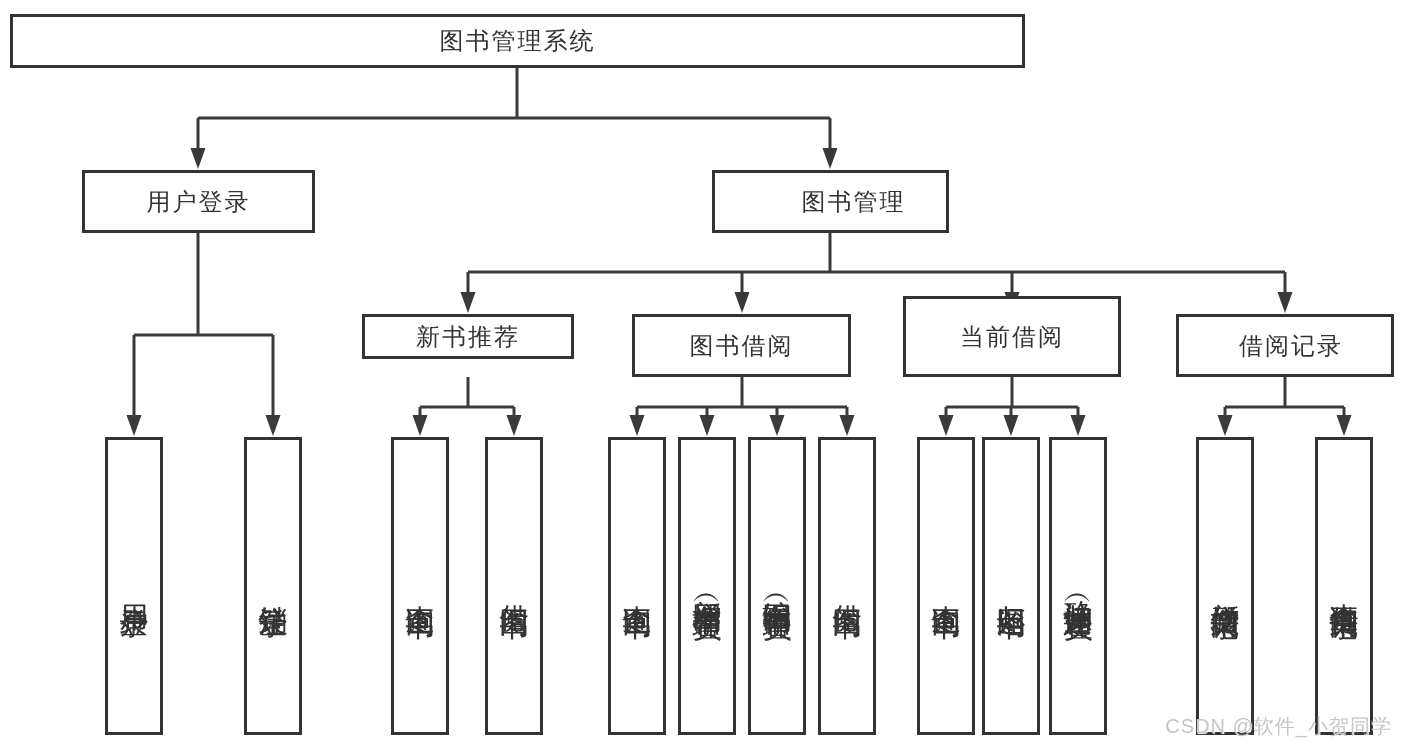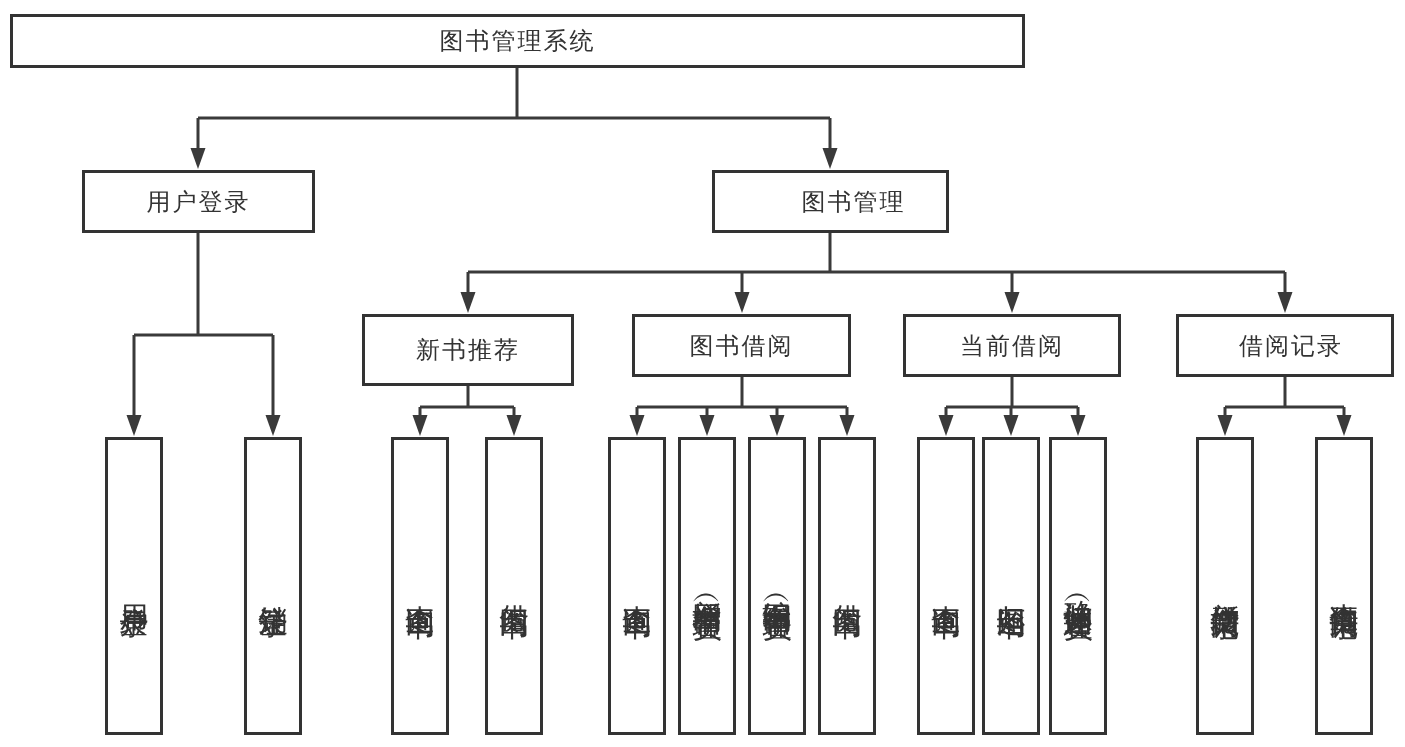--- a/index.html
+++ b/index.html
@@ -37,23 +37,23 @@
     text-orientation: mixed;
     font-size: 29px;
     line-height: 1;
     letter-spacing: 2px;
     color: #333333;
   }
   
   .n-root  { left: 10px;  top: 14px;  width: 1015px; height: 54px; text-align: right; }
   .n-login { left: 82px;  top: 170px; width: 233px;  height: 63px; }
   .n-mgmt  { left: 712px; top: 170px; width: 237px;  height: 63px; padding-left: 46px; }
-  .n-rec   { left: 362px; top: 314px; width: 212px;  height: 72px; }
+  .n-rec   { left: 362px; top: 314px; width: 212px;  height: 45px; }
   .n-bor   { left: 632px; top: 314px; width: 219px;  height: 63px; align-items: center; }
-  .n-cur   { left: 903px; top: 314px; width: 218px;  height: 63px; }
+  .n-cur   { left: 903px; top: 296px; width: 218px;  height: 81px; }
   .n-hist  { left: 1176px;top: 314px; width: 218px;  height: 63px; padding-left: 12px; }
   .leaf    { top: 437px; width: 58px; height: 298px; }
   .lf-1  { left: 105px; }
   .lf-2  { left: 244px; }
   .lf-3  { left: 391px; }
   .lf-4  { left: 485px; }
   .lf-5  { left: 608px; }
   .lf-6  { left: 678px; }
   .lf-7  { left: 748px; }
   .lf-8  { left: 818px; }
@@ -183,14 +183,15 @@
     <span class="v-label">确认归还（管理员）</span>
   </div>
 
   <div class="box leaf lf-12">
     <span class="v-label">新增借阅记录</span>
   </div>
   <div class="box leaf lf-13">
     <span class="v-label">查询借阅记录</span>
   </div>
 
+  <div class="watermark">CSDN @软件_小贺同学</div>
 
 </div>
 
 </body></html>

